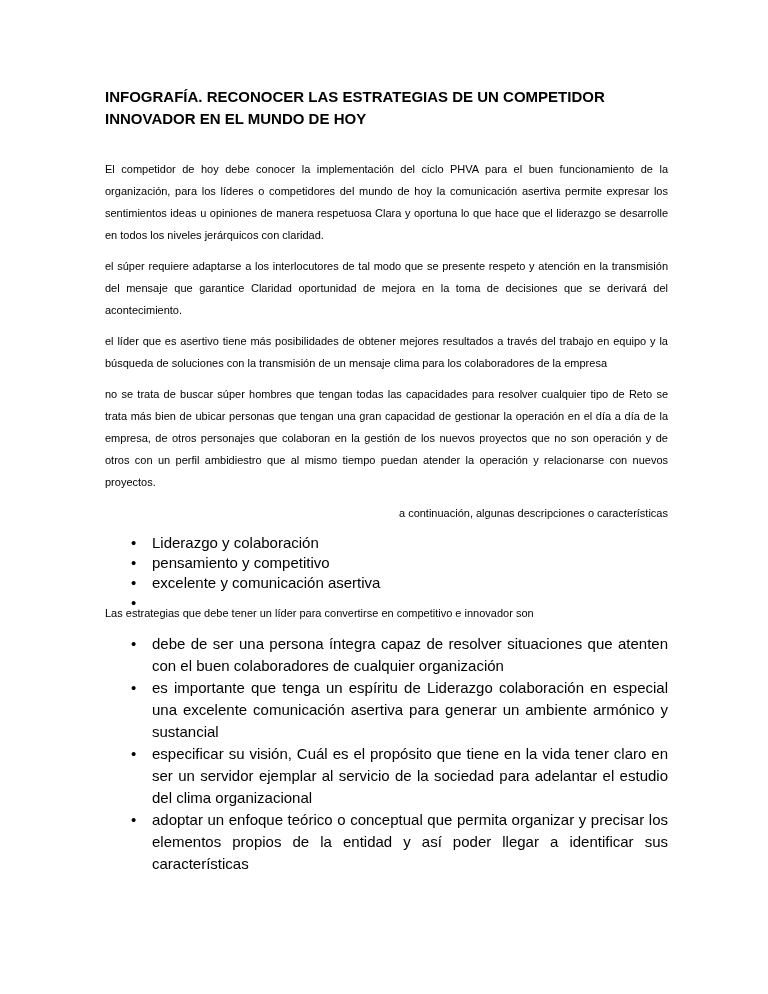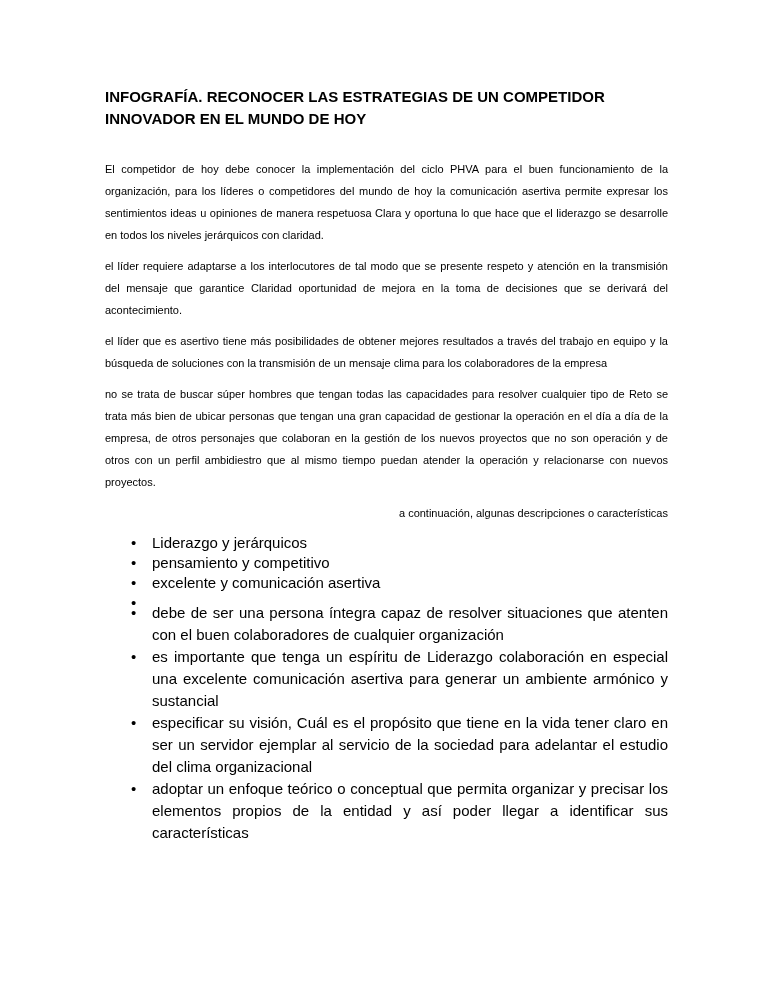--- a/index.html
+++ b/index.html
@@ -63,46 +63,47 @@
 </style>
 </head>
 <body>
 
 <div class="page">
 
   <h1 class="doc-title">INFOGRAFÍA. RECONOCER LAS ESTRATEGIAS DE UN COMPETIDOR INNOVADOR EN EL MUNDO DE HOY</h1>
 
   <p class="para">El competidor de hoy debe conocer la implementación del ciclo PHVA para el buen funcionamiento de la organización, para los líderes o competidores del mundo de hoy la comunicación asertiva permite expresar los sentimientos ideas u opiniones de manera respetuosa Clara y oportuna lo que hace que el liderazgo se desarrolle en todos los niveles jerárquicos con claridad.</p>
 
-  <p class="para">el líder requiere adaptarse a los interlocutores de tal modo que se presente respeto y atención en la transmisión del mensaje que garantice Claridad oportunidad de mejora en la toma de decisiones que se derivará del acontecimiento.</p>
+  <p class="para">el súper requiere adaptarse a los interlocutores de tal modo que se presente respeto y atención en la transmisión del mensaje que garantice Claridad oportunidad de mejora en la toma de decisiones que se derivará del acontecimiento.</p>
 
   <p class="para">el líder que es asertivo tiene más posibilidades de obtener mejores resultados a través del trabajo en equipo y la búsqueda de soluciones con la transmisión de un mensaje clima para los colaboradores de la empresa</p>
 
   <p class="para">no se trata de buscar súper hombres que tengan todas las capacidades para resolver cualquier tipo de Reto se trata más bien de ubicar personas que tengan una gran capacidad de gestionar la operación en el día a día de la empresa, de otros personajes que colaboran en la gestión de los nuevos proyectos que no son operación y de otros con un perfil ambidiestro que al mismo tiempo puedan atender la operación y relacionarse con nuevos proyectos.</p>
 
   <p class="para left">a continuación, algunas descripciones o características</p>
 
   <ul class="bullets chars">
     <li>
       <span class="bullet">•</span>
-      <span>Liderazgo y jerárquicos</span>
+      <span>Liderazgo y colaboración</span>
     </li>
     <li>
       <span class="bullet">•</span>
       <span>pensamiento y competitivo</span>
     </li>
     <li>
       <span class="bullet">•</span>
       <span>excelente y comunicación asertiva</span>
     </li>
     <li>
       <span class="bullet">•</span>
     </li>
   </ul>
 
+  <p class="para">Las estrategias que debe tener un líder para convertirse en competitivo e innovador son</p>
 
   <ul class="bullets strats">
     <li>
       <span class="bullet">•</span>
       <span>debe de ser una persona íntegra capaz de resolver situaciones que atenten con el buen colaboradores de cualquier organización</span>
     </li>
     <li>
       <span class="bullet">•</span>
       <span>es importante que tenga un espíritu de Liderazgo colaboración en especial una excelente comunicación asertiva para generar un ambiente armónico y sustancial</span>
     </li>

